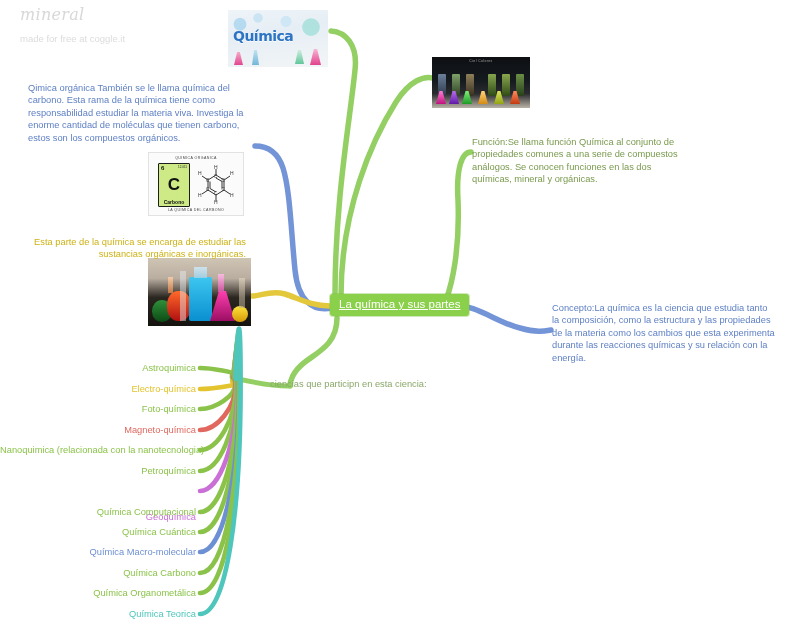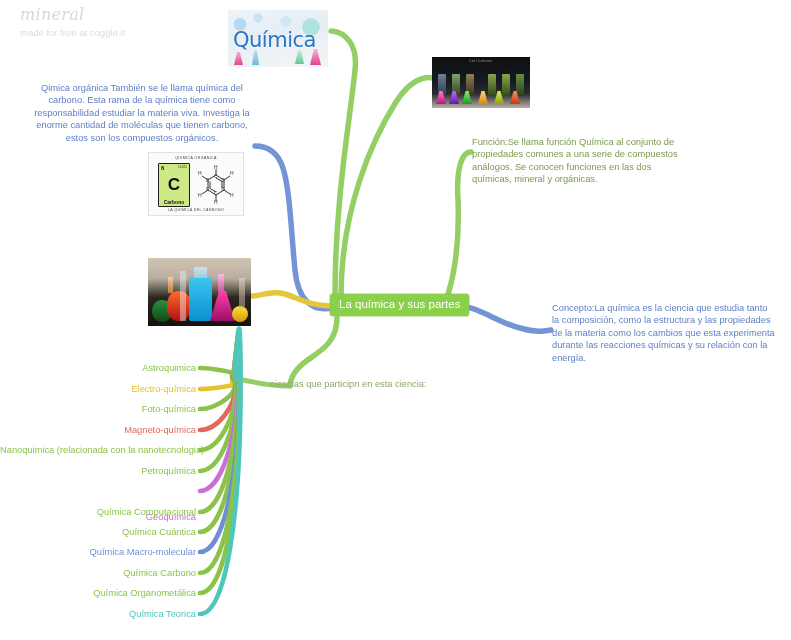--- a/index.html
+++ b/index.html
@@ -32,48 +32,49 @@
   .wm-logo{
     font-family:"DejaVu Serif", serif;
     font-style:italic;
     font-size:16px;
     letter-spacing:.3px;
     line-height:18px;
   }
   .wm-sub{
     font-size:9.5px;
     line-height:14px;
-    margin-top:2px;
+    margin-top:8px;
     color:#dcdcdc;
   }
 
   
   .center-node{
     position:absolute;
     left:330px; top:294px;
     padding:3px 9px 4px 9px;
     background:#8bd04a;
     border-radius:3px;
     color:#ffffff;
     font-size:11.5px;
     line-height:15px;
     white-space:nowrap;
     box-shadow:0 0 0 1px rgba(120,185,60,.35);
+    text-decoration:underline;
   }
 
   
   .txt{
     position:absolute;
     font-size:9.3px;
     line-height:12.4px;
   }
   .txt-organica{
     left:28px; top:82px;
     width:228px;
-    text-align:center;
+    text-align:left;
     color:#5d7fc4;
   }
   .txt-sustancias{
     left:28px; top:236px;
     width:218px;
     text-align:right;
     color:#cdb215;
   }
   .txt-funcion{
     left:472px; top:136px;
@@ -114,22 +115,22 @@
     background:
       radial-gradient(circle at 12% 25%, rgba(140,200,235,.55) 0 6%, transparent 7%),
       radial-gradient(circle at 30% 14%, rgba(170,215,240,.5) 0 5%, transparent 6%),
       radial-gradient(circle at 58% 20%, rgba(190,225,245,.6) 0 7%, transparent 8%),
       radial-gradient(circle at 83% 30%, rgba(130,215,205,.55) 0 9%, transparent 10%),
       linear-gradient(170deg,#eef4f8 0%,#e6eef5 40%,#f2f5f6 100%);
   }
   .img-quimica .ql{
     position:absolute;
     left:5px; top:18px;
-    font-size:21px;
-    font-weight:normal;
+    font-size:14px;
+    font-weight:bold;
     font-family:"DejaVu Sans", sans-serif;
     color:#2d74c4;
     letter-spacing:-.5px;
     text-shadow:0 1px 0 rgba(255,255,255,.7);
   }
   .img-quimica .f1,.img-quimica .f2,.img-quimica .f3{
     position:absolute;bottom:2px;
   }
   .img-quimica .f1{left:6px;width:9px;height:13px;background:linear-gradient(#f5a9c8,#e0478f);clip-path:polygon(35% 0,65% 0,100% 100%,0 100%);}
   .img-quimica .f2{left:24px;width:7px;height:15px;background:linear-gradient(#bfe3f2,#74b6d8);clip-path:polygon(30% 0,70% 0,100% 100%,0 100%);}
@@ -295,20 +296,21 @@
     <span class="fk" style="left:70px;bottom:34px;width:6px;height:18px;background:linear-gradient(#ffbce6,#e055ad);opacity:.85;"></span>
     <span class="fk" style="right:3px;bottom:4px;width:16px;height:16px;border-radius:50%;background:linear-gradient(#ffe23c,#d79a07);"></span>
     <span class="fk" style="right:6px;bottom:18px;width:6px;height:30px;background:linear-gradient(#e7dcc6,#b8a88c);opacity:.55;"></span>
     <span class="fk" style="left:32px;bottom:5px;width:6px;height:50px;background:rgba(235,240,245,.45);"></span>
   </div>
 
   <div class="center-node">La química y sus partes</div>
 
   <div class="txt txt-organica">Qimica orgánica También se le llama química del carbono. Esta rama de la química tiene como responsabilidad estudiar la materia viva. Investiga la enorme cantidad de moléculas que tienen carbono, estos son los compuestos orgánicos.</div>
 
+  <div class="txt txt-sustancias">Esta parte de la química se encarga de estudiar las sustancias orgánicas e inorgánicas.</div>
 
   <div class="txt txt-funcion">Función:Se llama función Química al conjunto de propiedades comunes a una serie de compuestos análogos. Se conocen funciones en las dos químicas, mineral y orgánicas.</div>
 
   <div class="txt txt-concepto">Concepto:La química es la ciencia que estudia tanto la composición, como la estructura y las propiedades de la materia como los cambios que esta experimenta durante las reacciones químicas y su relación con la energía.</div>
 
   <div class="txt txt-ciencias">ciencias que participn en esta ciencia:</div>
 
   <div id="leaves">
       <div class="leaf" style="color: rgb(139, 195, 74); left: 0px; width: 196px; top: 362px;">Astroquimica</div>
       <div class="leaf" style="color: rgb(227, 195, 46); left: 0px; width: 196px; top: 383px;">Electro-química</div>

